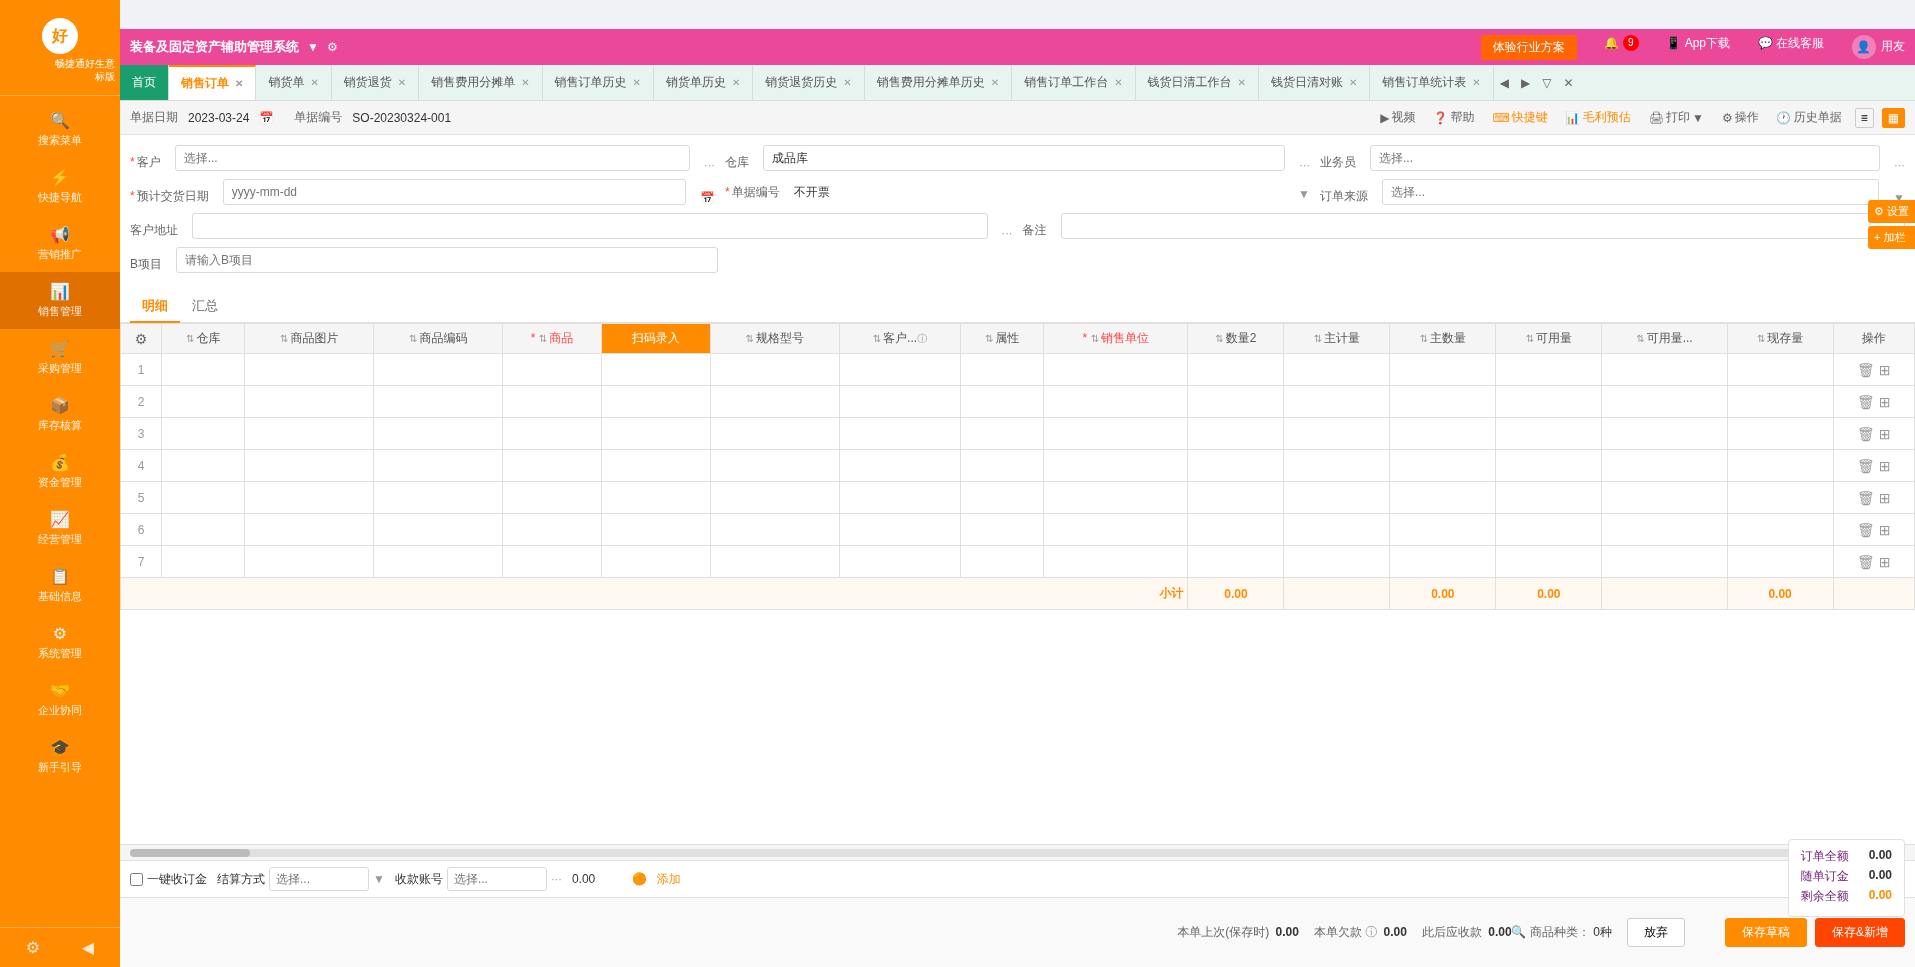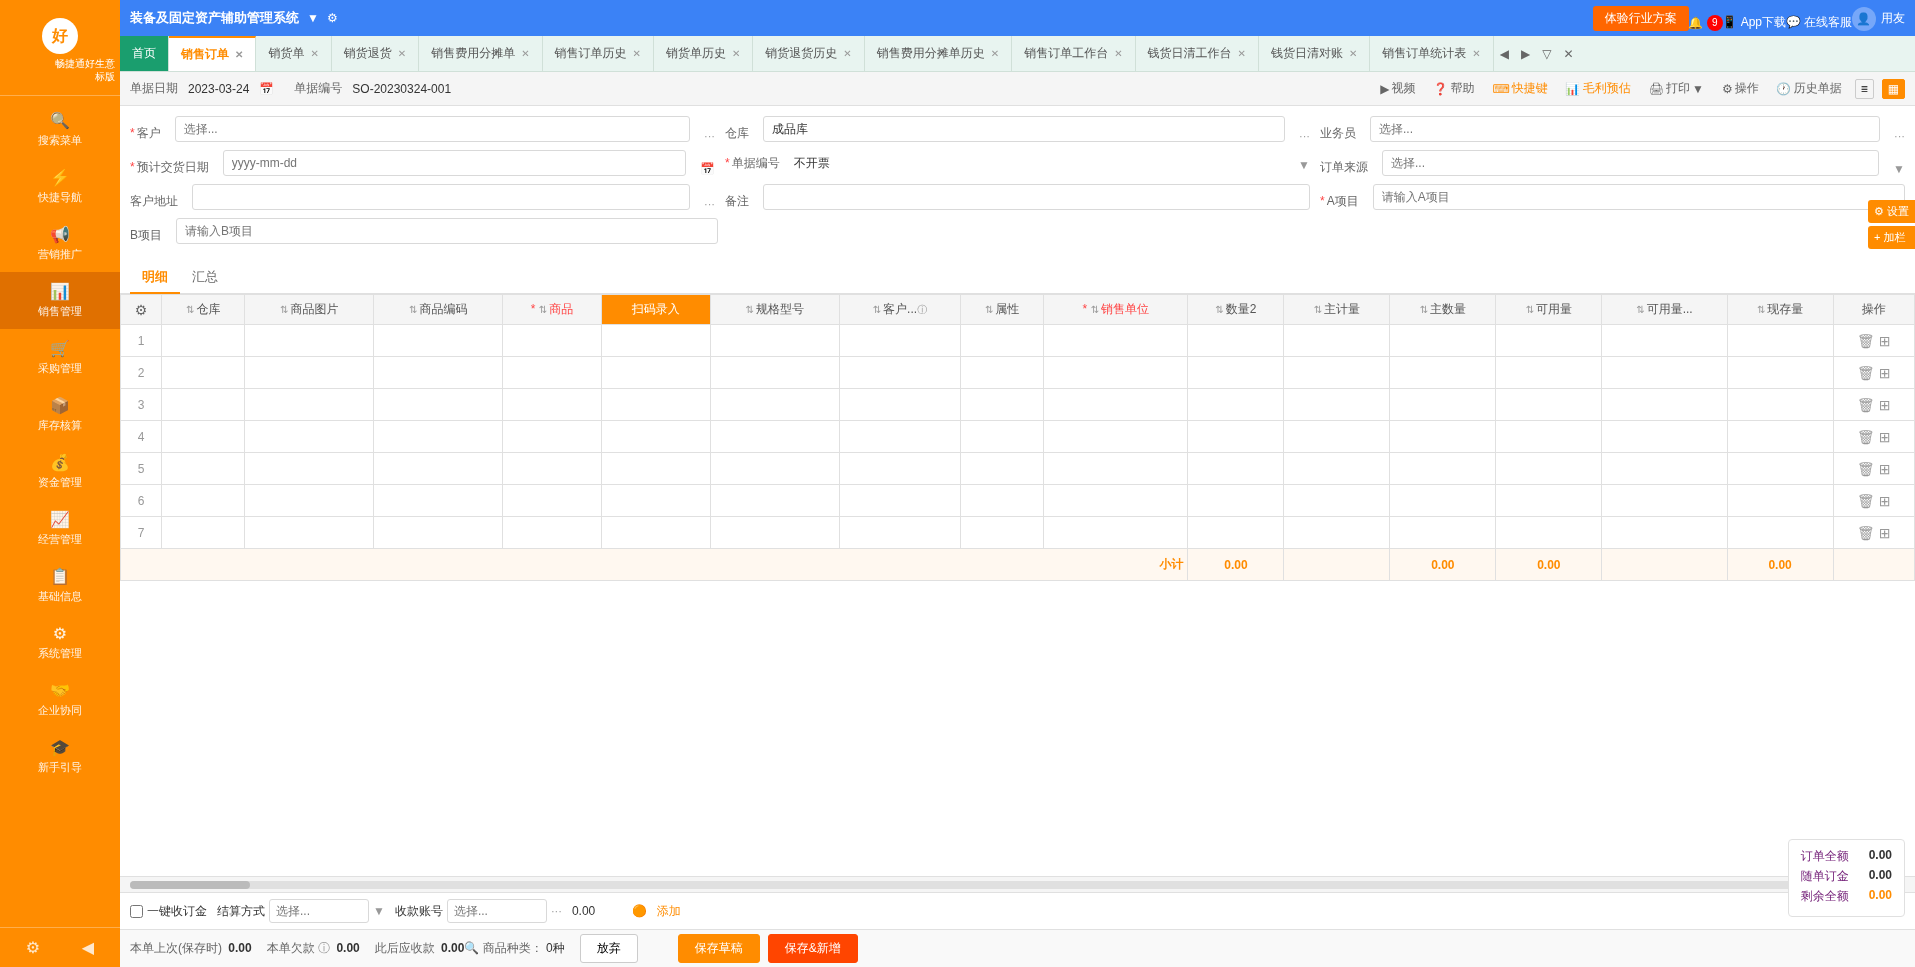--- a/index.html
+++ b/index.html
@@ -17,24 +17,24 @@
     .sidebar-item { width: 100%; display: flex; flex-direction: column; align-items: center; padding: 10px 5px; cursor: pointer; color: rgba(255,255,255,0.9); font-size: 11px; gap: 3px; }
     .sidebar-item.active { background: #e07000; }
     .sidebar-item .si-icon { font-size: 16px; }
     .sidebar-footer { width: 100%; padding: 10px 5px; display: flex; justify-content: space-around; border-top: 1px solid rgba(255,255,255,0.3); }
     .sidebar-footer-icon { color: rgba(255,255,255,0.8); font-size: 16px; cursor: pointer; }
 
     
     .main-content { flex: 1; display: flex; flex-direction: column; overflow: hidden; }
 
     
-    .top-bar { height: 36px; background: #3b82f6; display: flex; align-items: center; justify-content: space-between; padding: 0 10px; flex-shrink: 0; }
+    .top-bar { height: 36px; background: #ec4899; display: flex; align-items: center; justify-content: space-between; padding: 0 10px; flex-shrink: 0; margin-top: 29px; }
     .top-bar-left { display: flex; align-items: center; gap: 8px; }
     .system-title { color: white; font-size: 13px; font-weight: bold; }
-    .top-bar-actions { display: flex; align-items: flex-end; gap: 0; }
+    .top-bar-actions { display: flex; align-items: flex-start; gap: 28px; }
     .top-bar-btn { background: #ff6600; color: white; border: none; padding: 4px 12px; border-radius: 3px; cursor: pointer; font-size: 12px; }
     .top-bar-icon-btn { color: white; background: none; border: none; cursor: pointer; font-size: 12px; display: flex; align-items: center; gap: 3px; }
     .notification-badge { background: #f00; color: white; border-radius: 50%; width: 16px; height: 16px; font-size: 10px; display: inline-flex; align-items: center; justify-content: center; }
     .user-info { color: white; font-size: 12px; display: flex; align-items: center; gap: 5px; }
     .user-avatar { width: 24px; height: 24px; border-radius: 50%; background: rgba(255,255,255,0.3); display: flex; align-items: center; justify-content: center; color: white; }
 
     
     .tab-bar { height: 36px; background: #e8f4f0; display: flex; align-items: center; border-bottom: 1px solid #d0e0d8; flex-shrink: 0; overflow: hidden; }
     .tab-item { padding: 0 12px; height: 100%; display: flex; align-items: center; gap: 4px; cursor: pointer; font-size: 12px; color: #555; border-right: 1px solid #d0e0d8; white-space: nowrap; flex-shrink: 0; }
     .tab-item.active { background: white; color: #ff8c00; border-top: 2px solid #ff8c00; font-weight: bold; }
@@ -88,21 +88,21 @@
     
     .bottom-form { padding: 6px 10px; border-top: 1px solid #e0e0e0; display: flex; align-items: center; gap: 10px; flex-shrink: 0; }
     .checkbox-field { display: flex; align-items: center; gap: 4px; }
     .bottom-field { display: flex; align-items: center; gap: 4px; }
     .bottom-input { width: 100px; height: 24px; border: 1px solid #d9d9d9; border-radius: 3px; padding: 0 6px; font-size: 12px; }
     .amount-display { color: #333; min-width: 50px; }
     .add-btn { color: #ff8c00; cursor: pointer; font-size: 12px; }
     .add-icon { color: #ff8c00; }
 
     
-    .page-footer { padding: 4px 10px; border-top: 1px solid #e0e0e0; background: #f9f9f9; display: flex; align-items: center; justify-content: flex-start; flex-shrink: 0; }
+    .page-footer { padding: 20px 10px; border-top: 1px solid #e0e0e0; background: #f9f9f9; display: flex; align-items: center; justify-content: flex-end; flex-shrink: 0; }
     .footer-stats { display: flex; align-items: center; gap: 15px; font-size: 12px; color: #666; }
     .footer-actions { display: flex; align-items: center; gap: 8px; }
     .footer-btn { padding: 5px 16px; border-radius: 3px; cursor: pointer; font-size: 12px; border: 1px solid #ccc; background: white; }
     .footer-btn.primary { background: #ff8c00; color: white; border-color: #ff8c00; margin-left: 32px; }
     .footer-btn.success { background: #ff4500; color: white; border-color: #ff4500; }
 
     
     .order-summary { position: fixed; right: 10px; bottom: 50px; background: white; border: 1px solid #e0e0e0; padding: 8px 12px; border-radius: 4px; font-size: 12px; }
     .order-summary-row { display: flex; justify-content: space-between; gap: 20px; margin-bottom: 3px; }
     .order-summary-label { color: #701a75; }
@@ -369,24 +369,20 @@
         <div class="form-row">
           <div class="form-field">
             <span class="field-label">客户地址</span>
             <input class="field-input" type="text" style="">
             <span class="field-more">···</span>
           </div>
           <div class="form-field">
             <span class="field-label">备注</span>
             <input class="field-input" type="text" style="">
           </div>
-          <div class="form-field">
-            <span class="field-label required">A项目</span>
-            <input class="field-input" type="text" placeholder="请输入A项目" style="">
-          </div>
         </div>
 
         <div class="form-row">
           <div class="form-field">
             <span class="field-label">B项目</span>
             <input class="field-input" type="text" placeholder="请输入B项目" style="">
           </div>
           <div style="flex:2;"></div>
         </div>
       </div>

